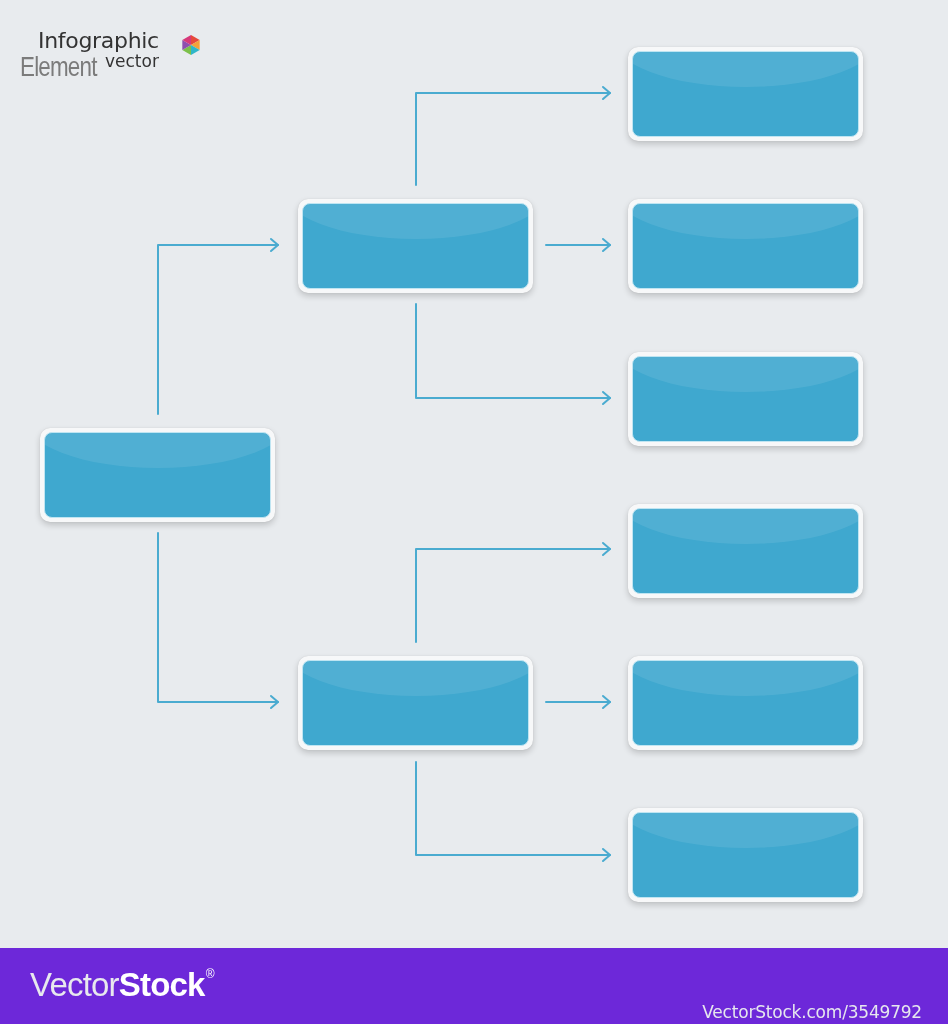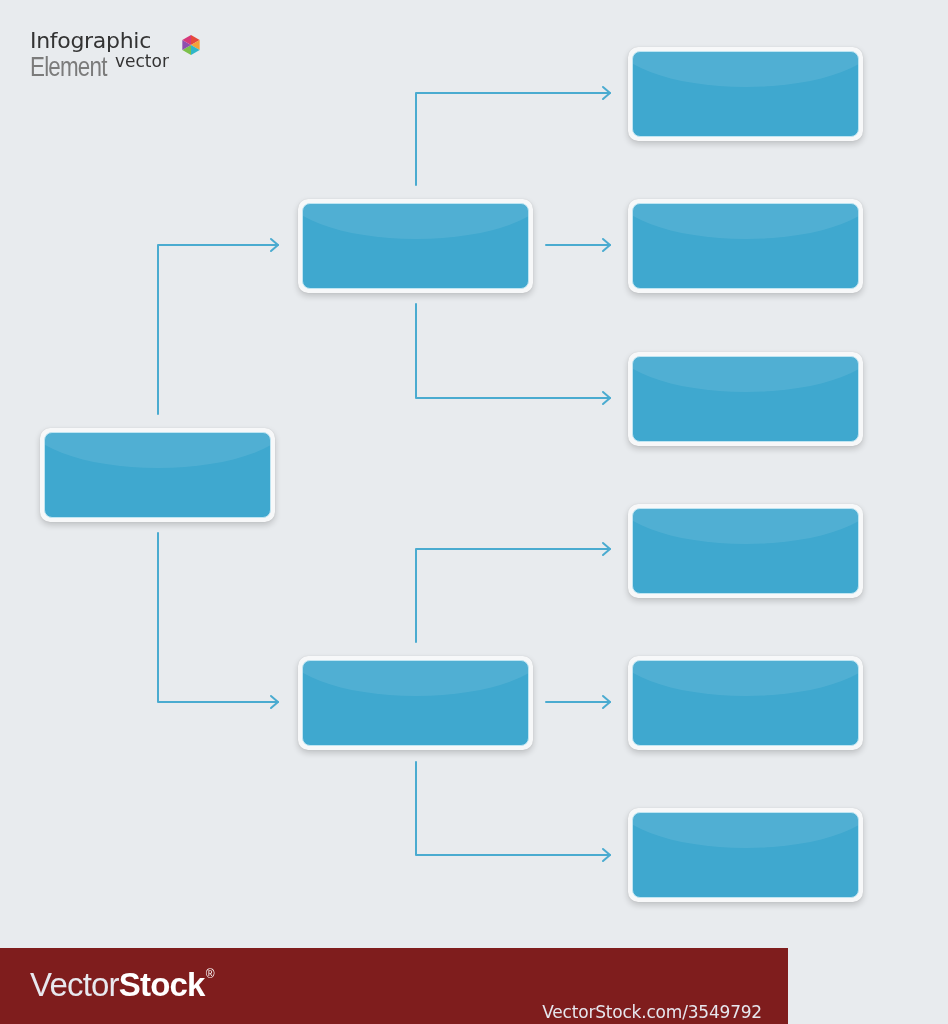--- a/index.html
+++ b/index.html
@@ -2,21 +2,21 @@
 <html><head>
   <meta charset="utf-8">
   <style>
     html, body { margin: 0; padding: 0; }
     body {
       width: 948px; height: 1024px; position: relative; overflow: hidden;
       background: #e8ebee;
       font-family: "DejaVu Sans", sans-serif;
     }
     .canvas { position: absolute; left: 0; top: 0; width: 948px; height: 948px; background: #e8ebee; }
-    .title { position: absolute; left: 30px; top: 28px; color: #3a3a3a; }
+    .title { position: absolute; left: 20px; top: 28px; color: #3a3a3a; text-align: right; }
     .title .line1 { font-family: "DejaVu Sans", sans-serif; font-size: 22px; letter-spacing: -0.3px; line-height: 26px; color: #333; }
     .title .line2 { position: relative; top: -2px; font-family: "Liberation Sans Narrow", "Liberation Sans", sans-serif; line-height: 30px; }
     .title .line2 .el { font-family: "Liberation Sans", sans-serif; font-weight: 300; font-size: 28px; color: #7b7b7b; letter-spacing: -1px; transform: scaleX(0.8); transform-origin: left; display: inline-block; width: 85px; }
     .title .line2 .vec { font-family: "DejaVu Sans", sans-serif; font-size: 17px; color: #333; position: relative; top: -9px; left: 0px; }
     .hex { position: absolute; left: 180px; top: 34px; width: 22px; height: 22px; }
 
     .box {
       position: absolute; width: 235px; height: 94px; box-sizing: border-box;
       background: #f7f8f9; border-radius: 10px;
       box-shadow: 0 3px 6px rgba(0,0,0,0.18), 0 0 1px rgba(0,0,0,0.15);
@@ -27,21 +27,21 @@
       background: #3fa8cf; position: relative; overflow: hidden;
       border: 1px solid #bfe5f2;
     }
     .box .inner::before {
       content: ""; position: absolute; left: -10%; top: -80%; width: 120%; height: 122%;
       border-radius: 50%; background: rgba(255,255,255,0.09);
     }
     .connectors { position: absolute; left: 0; top: 0; width: 948px; height: 948px; }
 
     .footer {
-      position: absolute; left: 0; top: 948px; width: 788px; height: 76px; background: #7f1d1d;
+      position: absolute; left: 0; top: 948px; width: 948px; height: 76px; background: #6d28d9;
     }
     .footer .brand { position: absolute; left: 30px; top: 18px; color: #fff; font-family: "Liberation Sans", sans-serif; font-size: 33px; letter-spacing: -0.8px; }
     .footer .brand .thin { font-weight: 300; color: #e8e8ee; }
     .footer .brand .bold { font-weight: 700; }
     .footer .brand sup { font-size: 12px; font-weight: 400; position: relative; top: -6px; margin-left: 1px; }
     .footer .url { position: absolute; right: 26px; top: 34px; color: #e6e7ee; font-family: "DejaVu Sans", sans-serif; font-size: 17px; letter-spacing: -0.2px; margin-top: 20px; }
   </style>
 </head>
 <body>
 

